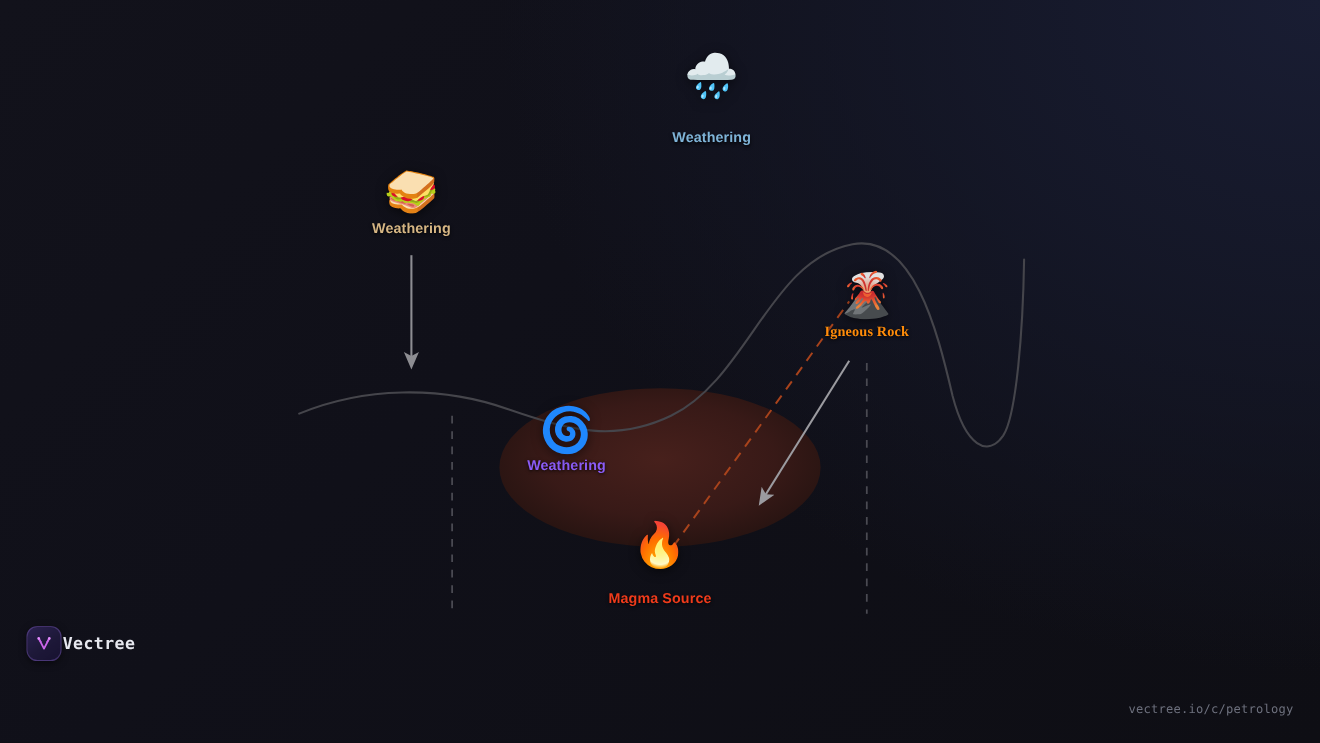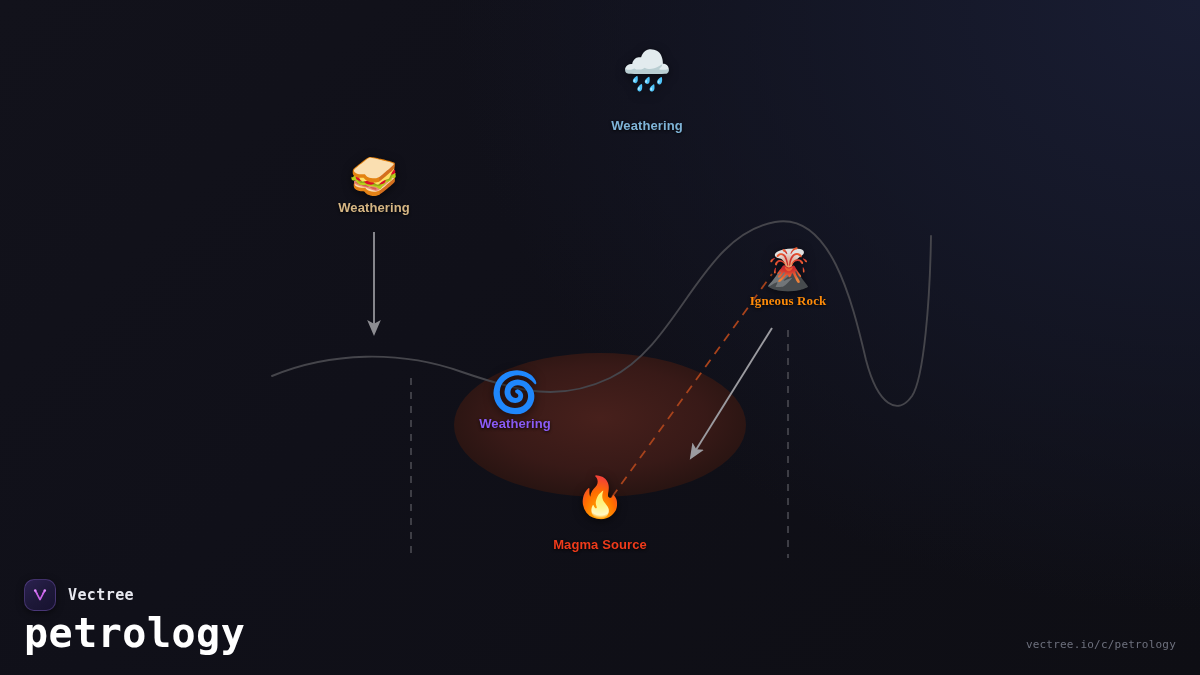--- a/index.html
+++ b/index.html
@@ -52,24 +52,24 @@
   }
 
   
   #footer {
     position:absolute;
     left:0; right:0; bottom:0;
     height:110px;
   }
   #brand-row {
     position:absolute;
-    left:24px; top:14px;
+    left:24px; top:4px;
     display:flex;
     align-items:center;
-    gap:12px;
+    gap:1px;
   }
   #brand-logo {
     width:32px; height:32px;
     border-radius:10px;
     background:linear-gradient(145deg,#2b2150 0%,#1d1838 55%,#171230 100%);
     border:1px solid rgba(150,110,220,0.32);
     display:flex;
     align-items:center;
     justify-content:center;
     box-shadow:0 2px 7px rgba(0,0,0,0.5);
@@ -173,18 +173,17 @@
           <path d="M5.4 5.8 L10 14.6 L14.6 5.8" fill="none" stroke="#c964e8" stroke-width="1.7" stroke-linecap="round" stroke-linejoin="round"></path>
           <path d="M5.4 5.8 L7.2 8.6" fill="none" stroke="#c964e8" stroke-width="1.4" stroke-linecap="round"></path>
           <path d="M14.6 5.8 L12.8 8.6" fill="none" stroke="#c964e8" stroke-width="1.4" stroke-linecap="round"></path>
           <circle cx="5.2" cy="5.4" r="1.25" fill="#e48cff"></circle>
           <circle cx="14.8" cy="5.4" r="1.25" fill="#e48cff"></circle>
         </svg>
       </div>
       <span id="brand-name">Vectree</span>
     </div>
 
-    <div id="page-title">petrology</div>
 
     <div id="footer-url">vectree.io/c/petrology</div>
   </div>
 
 </div>
 
 </body></html>

